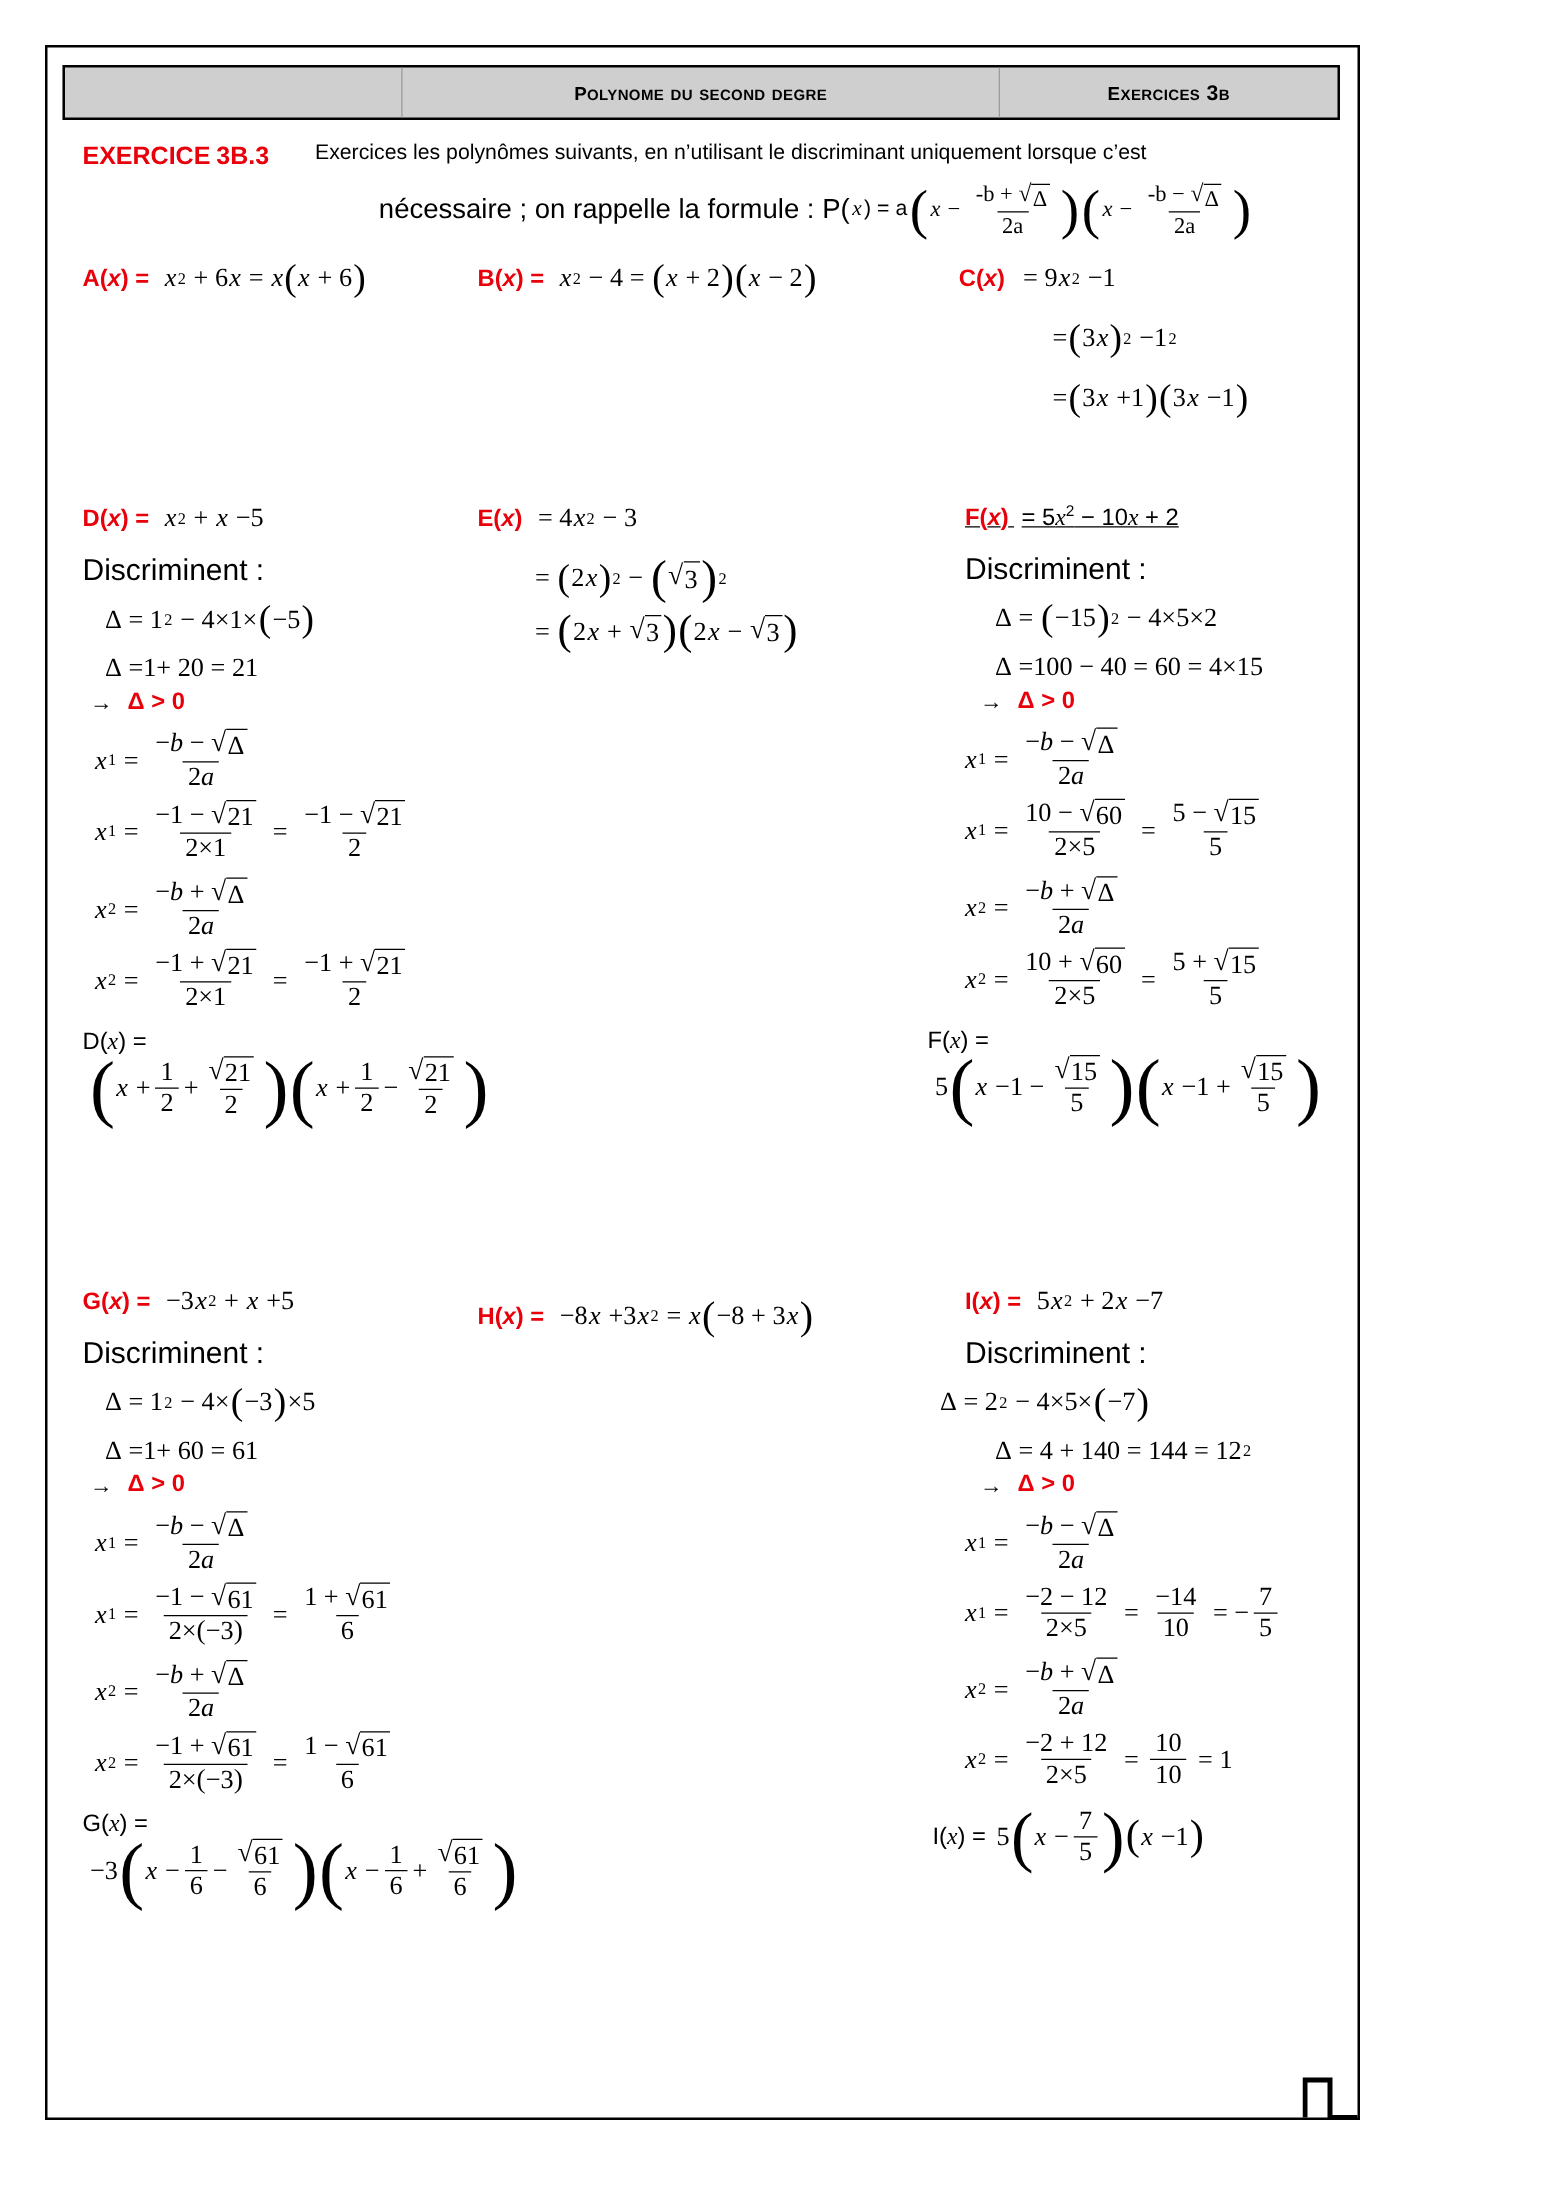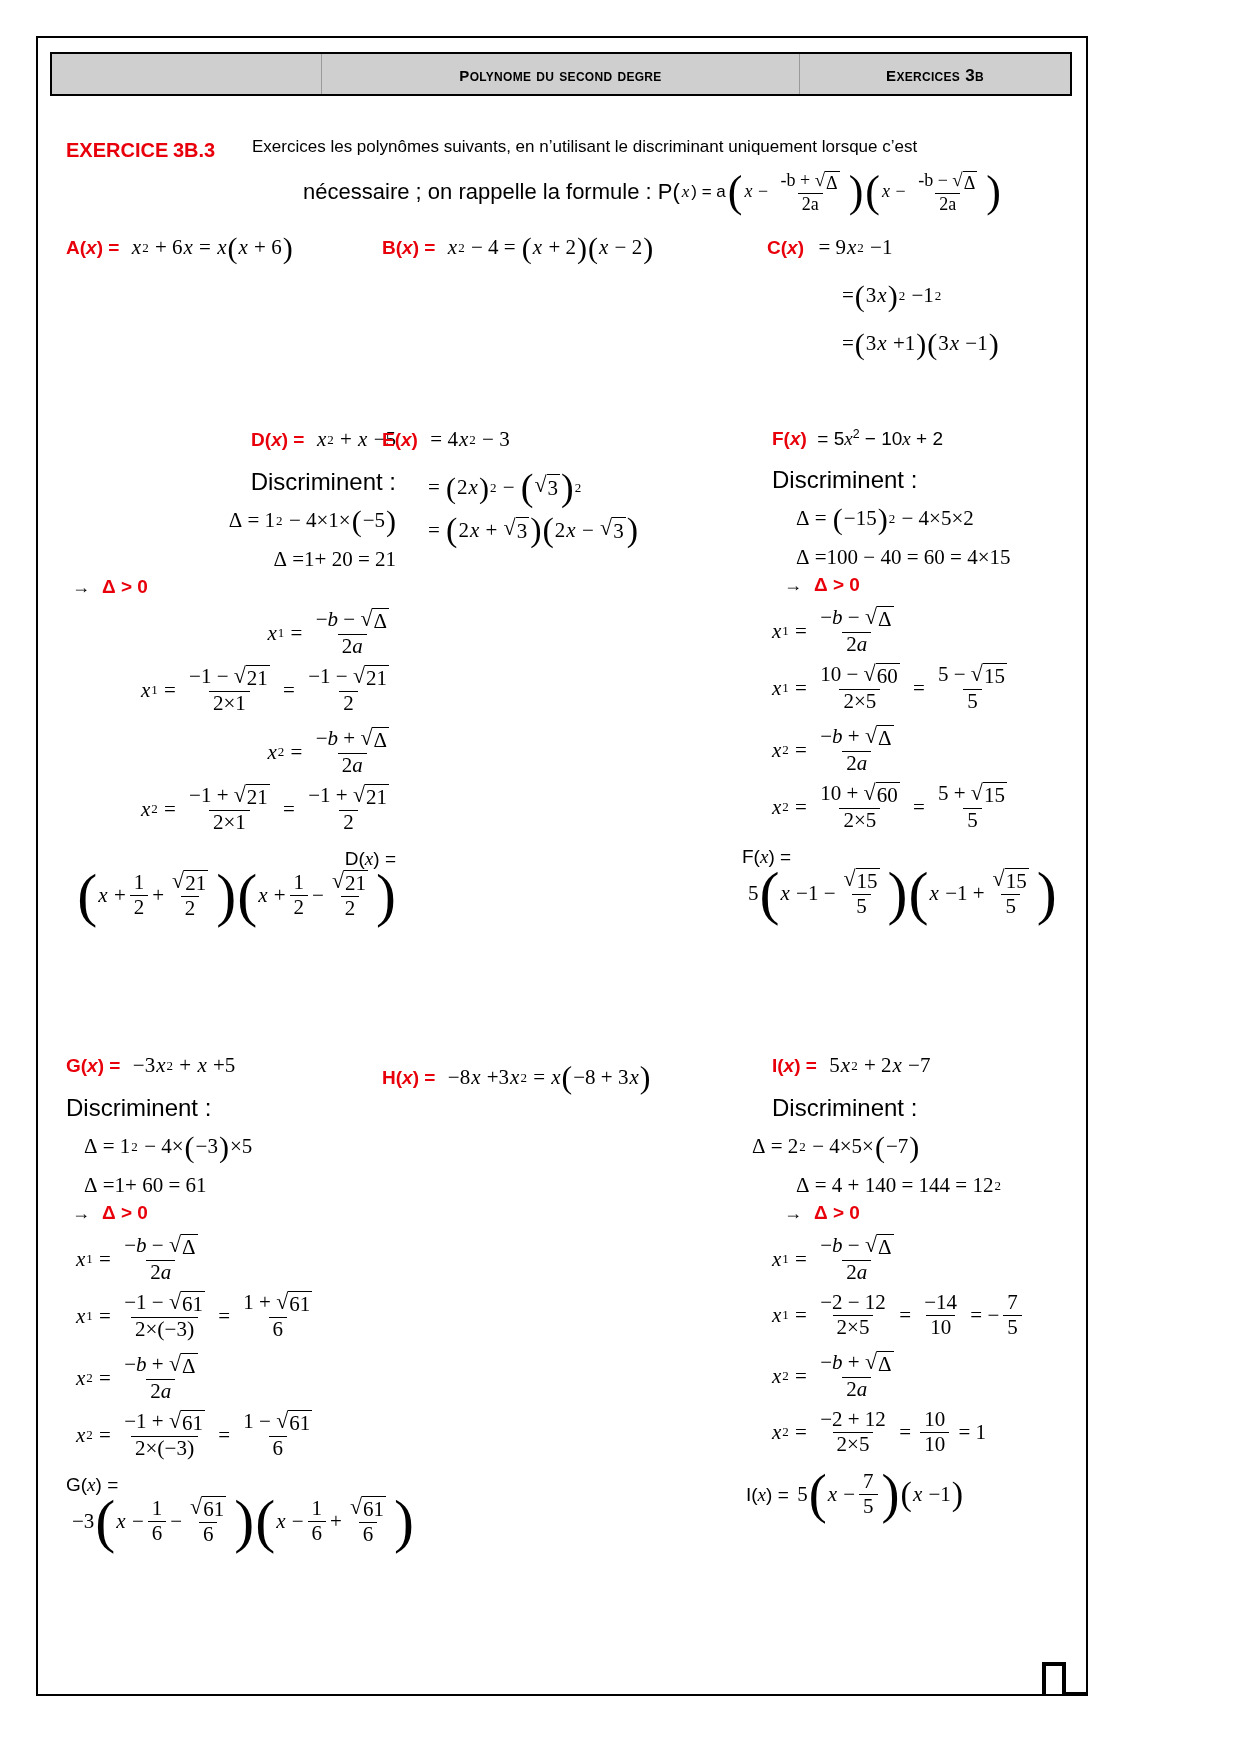--- a/index.html
+++ b/index.html
@@ -28,21 +28,21 @@
     font-variant:small-caps;text-transform:lowercase;
   }
   .hdr-title::first-letter{font-size:21px;}
 
   
   .fold{position:absolute;right:-2px;bottom:-2px;width:46px;height:46px;}
 
   .content{position:absolute;left:14px;top:72px;width:1020px;}
 
   
-  .intro{position:relative;min-height:92px;margin-top:25px;}
+  .intro{position:relative;min-height:92px;}
   .ex-label{
     position:absolute;left:14px;top:4px;color:#e8000b;font-weight:bold;
     font-size:17px;font-variant:small-caps;text-transform:lowercase;
   }
   .ex-label .big{font-size:20px;text-transform:uppercase;}
   .ex-num{font-size:20px;text-transform:none;}
   .intro-text{
     margin-left:200px;width:800px;font-size:17px;line-height:1.45;
     text-align:justify;
   }
@@ -216,21 +216,21 @@
             <span>3</span>
             <span class="mi">x</span>
             <span>&nbsp;−1</span>
             <span class="bigp" style="font-size:30px;line-height:.7">)</span>
         </span>
       </div>
     </div>
 
     <div class="row3" style="height:580px;margin-top:42px;">
 
-      <div class="col" style="left:14px;top:0;width:330px;text-align:right;">
+      <div class="col" style="left:14px;top:0;width:330px;">
         <div>
           <span class="letter">D(<span class="ital">x</span>)&nbsp;=</span>
           <span class="mrow" style="margin-left:8px">
             <span class="mi">x</span>
               <sup class="e">2</sup>
               <span>&nbsp;+&nbsp;</span>
               <span class="mi">x</span>
               <span>&nbsp;−5</span>
           </span>
         </div>
@@ -412,21 +412,21 @@
               <span class="sqrt">
                 <span class="rad">√</span>
                 <span class="bod">3</span>
               </span>
               <span class="bigp" style="font-size:34px;line-height:.65">)</span>
           </span>
         </div>
       </div>
 
       <div class="col" style="left:700px;top:0;width:340px;">
-        <div style="margin-left:20px;">
+        <div style="margin-left:20px;text-decoration:underline;">
           <span class="letter">F(<span class="ital">x</span>)</span>
           <span style="font-size:19px;font-family:'Liberation Sans',sans-serif;margin-left:6px">
             = 5<span class="mi" style="font-style:italic">x</span><sup style="font-size:.65em">2</sup> − 10<span class="mi" style="font-style:italic">x</span> + 2
           </span>
         </div>
         <div class="disc" style="margin-top:16px;margin-left:20px;">Discriminent :</div>
         <div class="eqline" style="margin-left:44px;margin-top:12px;">
           <span class="mrow">
             <span class="mr">Δ&nbsp;=&nbsp;</span>
             <span class="bigp" style="font-size:30px;line-height:.7">(</span>

